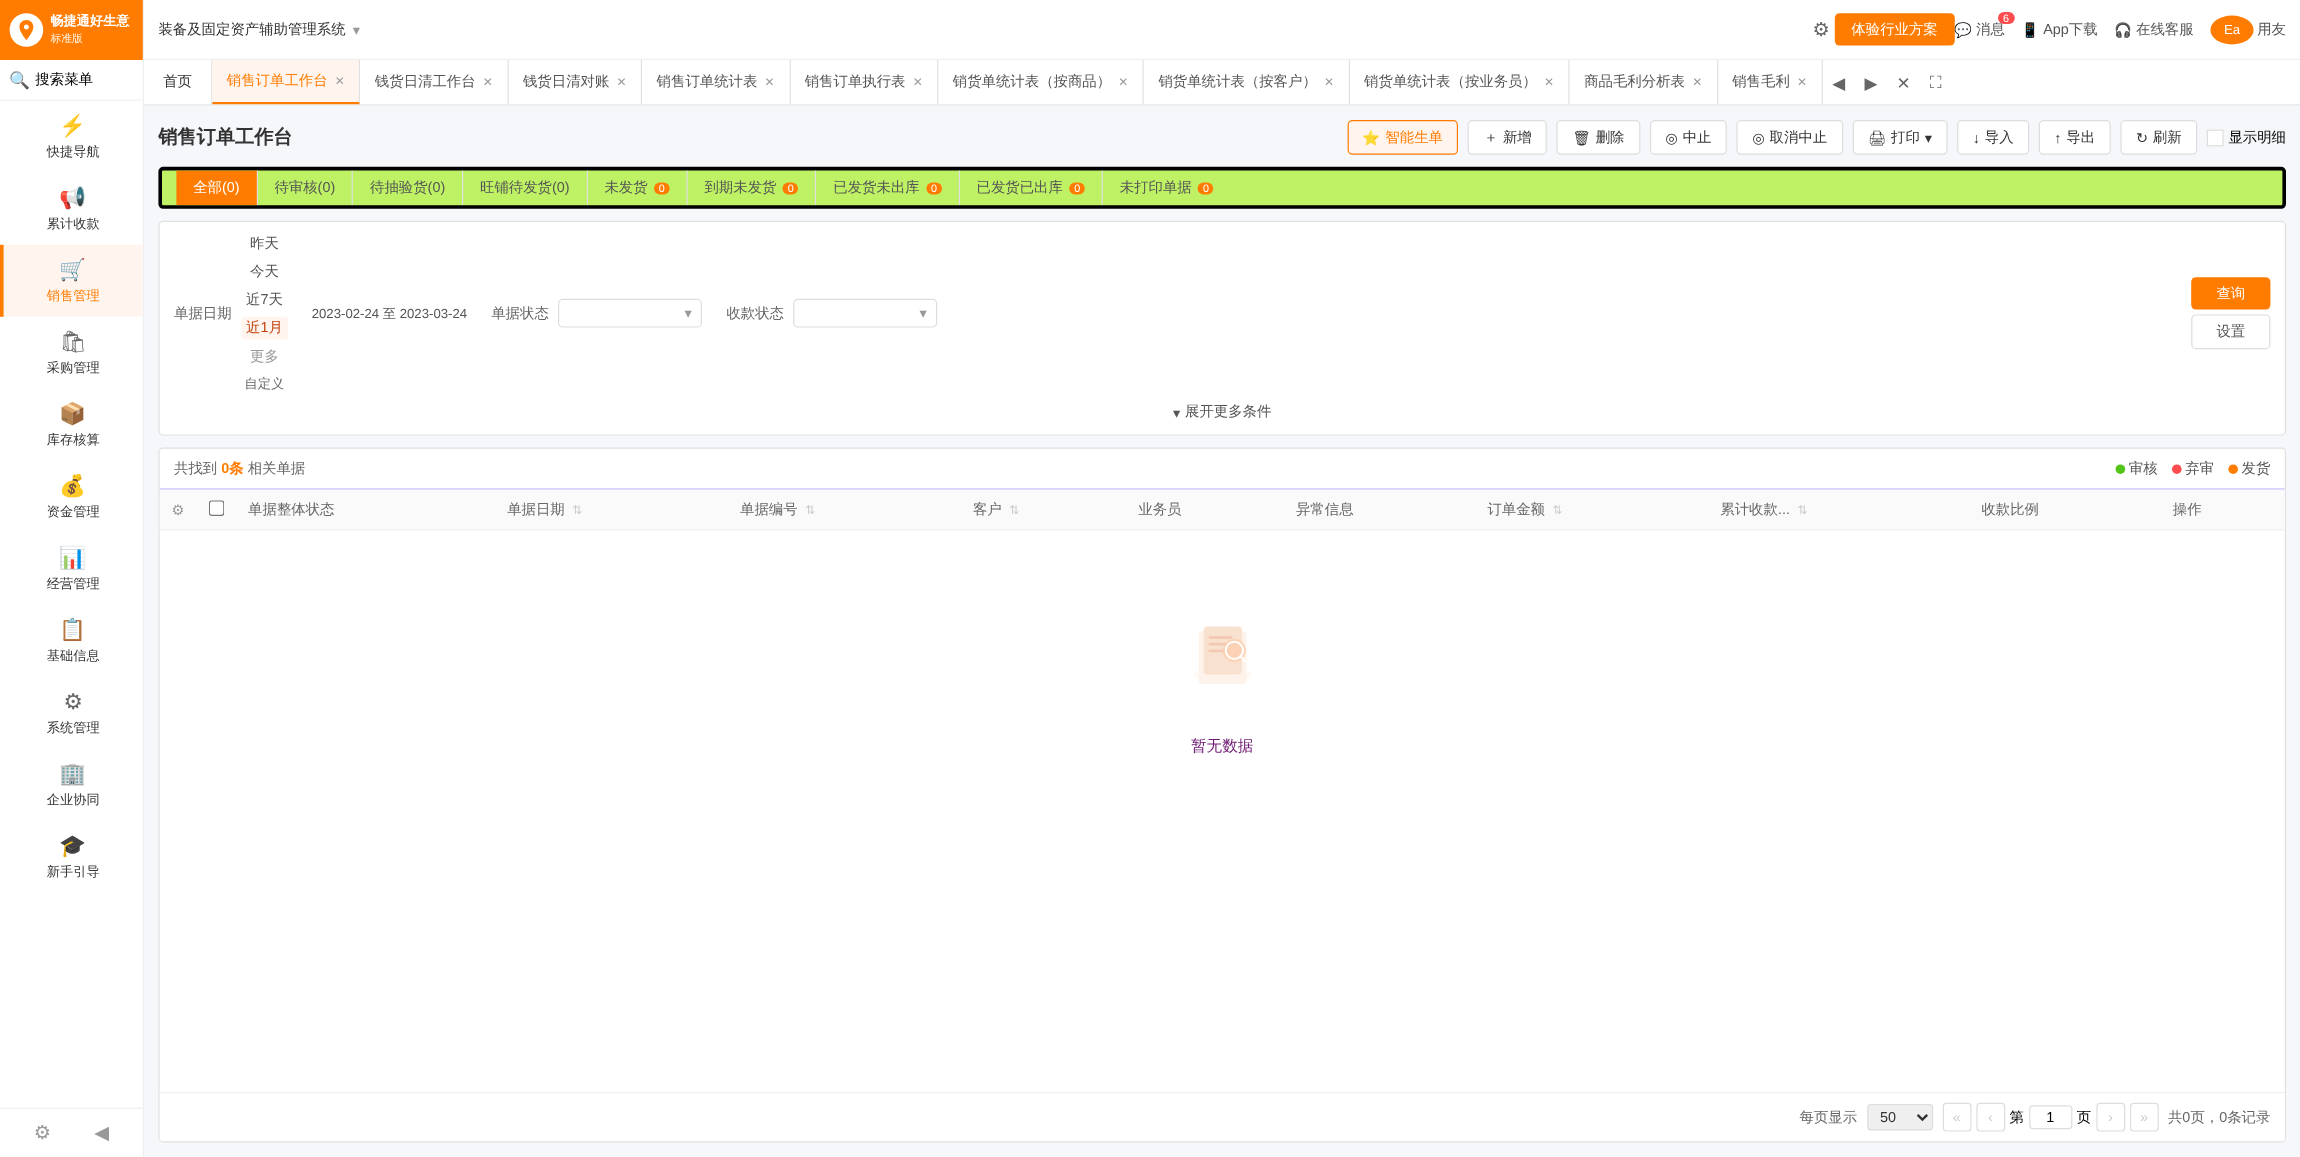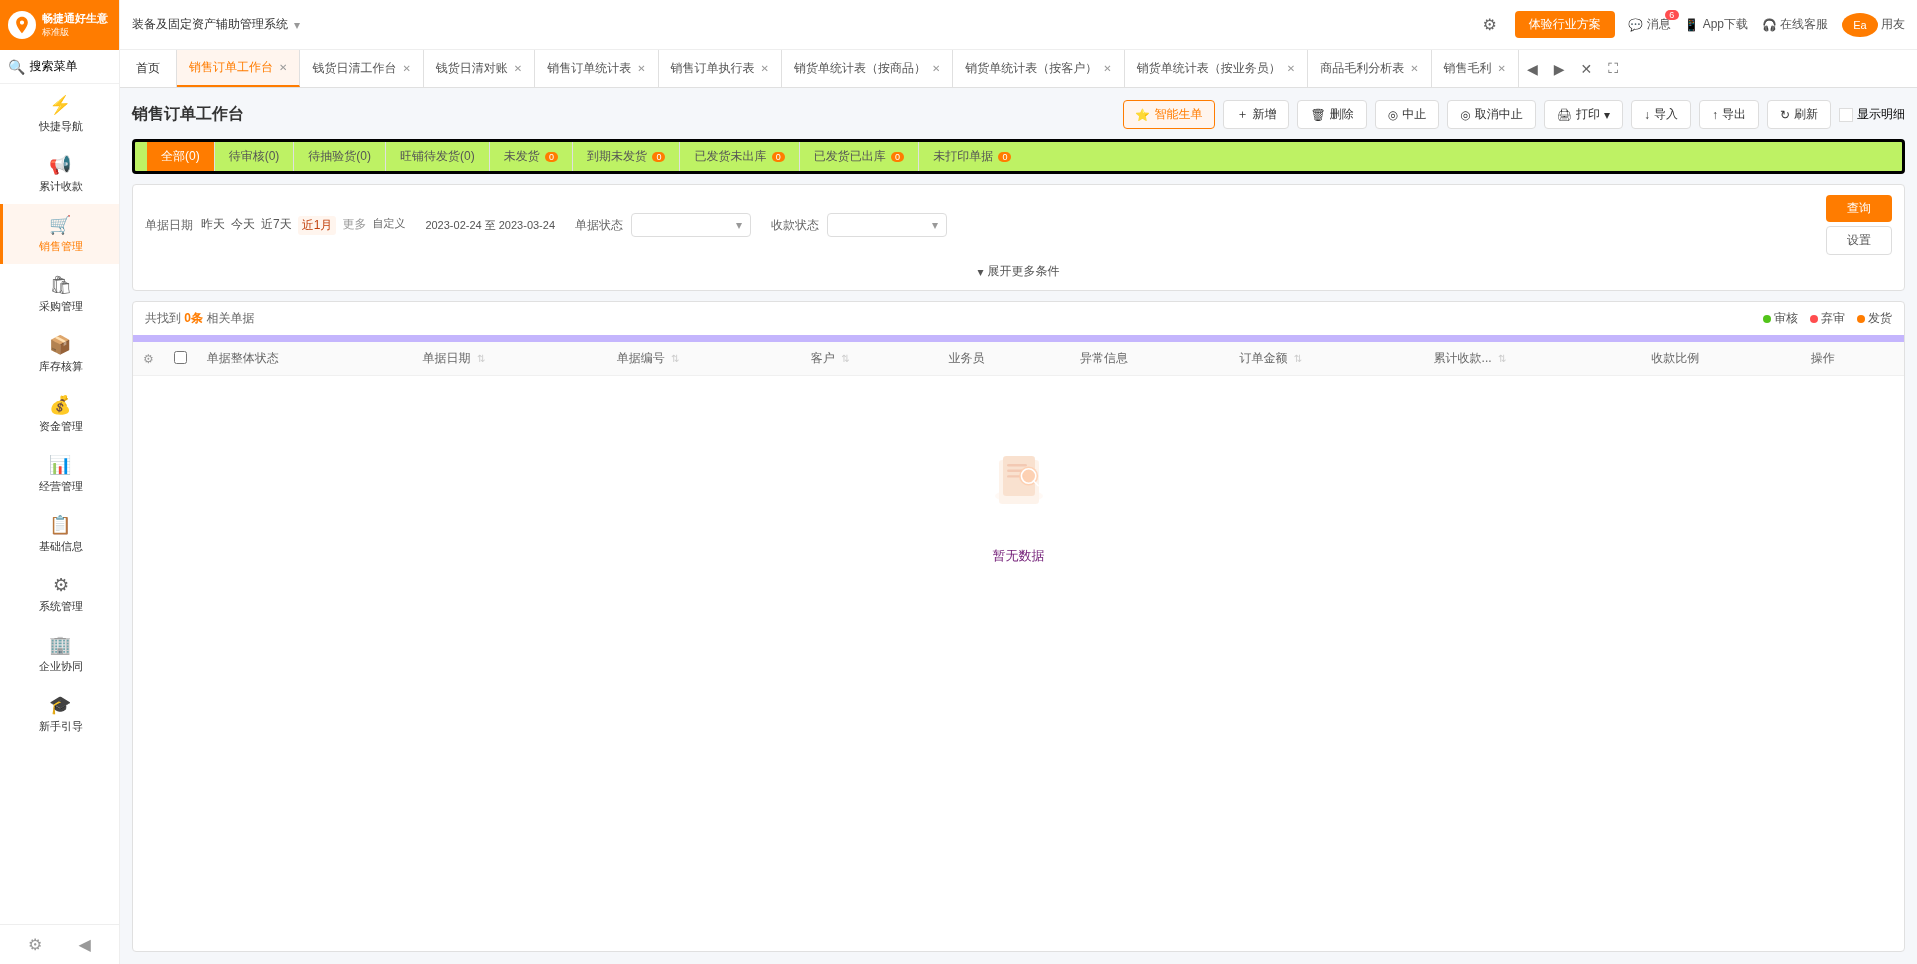--- a/index.html
+++ b/index.html
@@ -24,21 +24,21 @@
     .sidebar-item.active .sidebar-item-icon { color: #ff7c00; }
     .sidebar-item-label { font-size: 11px; color: #333; text-align: center; }
 
     .sidebar-footer { padding: 10px; display: flex; justify-content: space-around; border-top: 1px solid #eee; }
     .sidebar-footer-btn { color: #999; cursor: pointer; font-size: 16px; }
 
     
     .main { flex: 1; display: flex; flex-direction: column; overflow: hidden; }
 
     
-    .topbar { height: 50px; background: #fff; display: flex; align-items: center; padding: 0 12px; border-bottom: 1px solid #eee; gap: 14px; }
+    .topbar { height: 50px; background: #fff; display: flex; align-items: center; padding: 0 12px; border-bottom: 1px solid #eee; gap: 0; }
     .topbar-title { font-size: 13px; color: #333; flex: 1; display: flex; align-items: center; gap: 6px; }
     .topbar-title-dropdown { color: #999; cursor: pointer; }
     .topbar-gear { color: #666; cursor: pointer; font-size: 16px; margin-right: 4px; }
     .topbar-industry-btn { background: #ff7c00; color: #fff; border: none; padding: 5px 14px; border-radius: 4px; cursor: pointer; font-size: 12px; }
     .topbar-actions { display: flex; align-items: center; gap: 14px; margin-left: auto; }
     .topbar-action-item { display: flex; align-items: center; gap: 3px; color: #555; cursor: pointer; font-size: 12px; position: relative; }
     .topbar-badge { background: #ff4d4f; color: #fff; font-size: 9px; border-radius: 8px; padding: 0 4px; position: absolute; top: -6px; right: -8px; min-width: 14px; text-align: center; }
     .topbar-avatar { width: 36px; height: 24px; background: #ff7c00; border-radius: 50%; color: #fff; display: flex; align-items: center; justify-content: center; font-size: 11px; }
 
     
@@ -66,36 +66,36 @@
     .sub-tab { padding: 6px 14px; cursor: pointer; color: #555; border-right: 1px solid #e0e0e0; white-space: nowrap; }
     .sub-tab:last-child { border-right: none; }
     .sub-tab.active { background: #ff7c00; color: #fff; }
     .sub-tab-badge-orange { background: #ff7c00; color: #fff; font-size: 9px; border-radius: 8px; padding: 0 4px; margin-left: 2px; }
 
     
     .filter-section { background: #fff; border-radius: 4px; padding: 10px 12px; border: 1px solid #e0e0e0; }
     .filter-row { display: flex; align-items: center; gap: 20px; }
     .filter-item { display: flex; align-items: center; gap: 8px; }
     .filter-label { color: #666; white-space: nowrap; }
-    .filter-date-options { display: flex; gap: 6px; align-items: flex-start; }
+    .filter-date-options { display: flex; gap: 6px; align-items: center; flex-direction: column; }
     .filter-date-opt { color: #555; cursor: pointer; }
     .filter-date-opt.active { color: #c2410c; background: #fff5ee; border-radius: 3px; padding: 1px 4px; }
     .filter-date-more { color: #999; cursor: pointer; }
     .filter-date-custom { color: #666; font-size: 11px; cursor: pointer; }
     .filter-date-range { color: #555; font-size: 11px; }
     .filter-select { border: 1px solid #ddd; border-radius: 4px; padding: 4px 8px; min-width: 120px; color: #555; display: flex; align-items: center; justify-content: space-between; cursor: pointer; background: #fff; }
     .filter-select-arrow { color: #999; }
     .filter-expand { display: flex; align-items: center; gap: 4px; color: #555; cursor: pointer; font-size: 12px; }
     .filter-actions-right { display: flex; flex-direction: column; gap: 4px; margin-left: auto; }
     .btn-query { background: #ff7c00; color: #fff; border: none; padding: 5px 20px; border-radius: 4px; cursor: pointer; font-size: 12px; }
     .btn-settings { background: #fff; color: #555; border: 1px solid #ddd; padding: 5px 20px; border-radius: 4px; cursor: pointer; font-size: 12px; }
 
     
     .table-section { background: #fff; border-radius: 4px; border: 1px solid #e0e0e0; flex: 1; display: flex; flex-direction: column; overflow: hidden; }
-    .table-toolbar { display: flex; align-items: center; padding: 8px 12px; border-bottom: 7px solid #c4b5fd; gap: 8px; }
+    .table-toolbar { display: flex; align-items: center; padding: 8px 12px; border-bottom: 1px solid #c4b5fd; gap: 8px; }
     .table-count { color: #666; }
     .table-count-num { color: #ff7c00; font-weight: bold; }
     .table-actions-right { margin-left: auto; display: flex; align-items: center; gap: 12px; }
     .table-action-btn { display: flex; align-items: center; gap: 3px; color: #555; cursor: pointer; font-size: 12px; }
     .table-action-dot { width: 8px; height: 8px; border-radius: 50%; display: inline-block; }
     .dot-green { background: #52c41a; }
     .dot-red { background: #ff4d4f; }
     .dot-orange { background: #ff7c00; }
 
     .table-wrapper { flex: 1; overflow: auto; }
@@ -432,15 +432,33 @@
               <rect x="35" y="49" width="22" height="3" rx="2" fill="#e8956a"></rect>
               <circle cx="62" cy="50" r="12" fill="#ff9d5c" opacity="0.8"></circle>
               <circle cx="62" cy="50" r="9" fill="none" stroke="#fff" stroke-width="2"></circle>
               <line x1="68" y1="56" x2="74" y2="62" stroke="#fff" stroke-width="2" stroke-linecap="round"></line>
             </svg>
           </div>
           <div class="empty-text">暂无数据</div>
         </div>
       </div>
 
+      <div class="table-footer">
+        <span class="page-size-label">每页显示</span>
+        <select class="page-size-select">
+          <option>50</option>
+          <option>100</option>
+          <option>200</option>
+        </select>
+        <div class="page-nav">
+          <div class="page-nav-btn disabled">«</div>
+          <div class="page-nav-btn disabled">‹</div>
+          <span>第</span>
+          <input class="page-input" type="text" value="1" style="">
+          <span>页</span>
+          <div class="page-nav-btn disabled">›</div>
+          <div class="page-nav-btn disabled">»</div>
+        </div>
+        <span class="page-total">共0页，0条记录</span>
+      </div>
     </div>
   </div>
 </div>
 
 </body></html>

